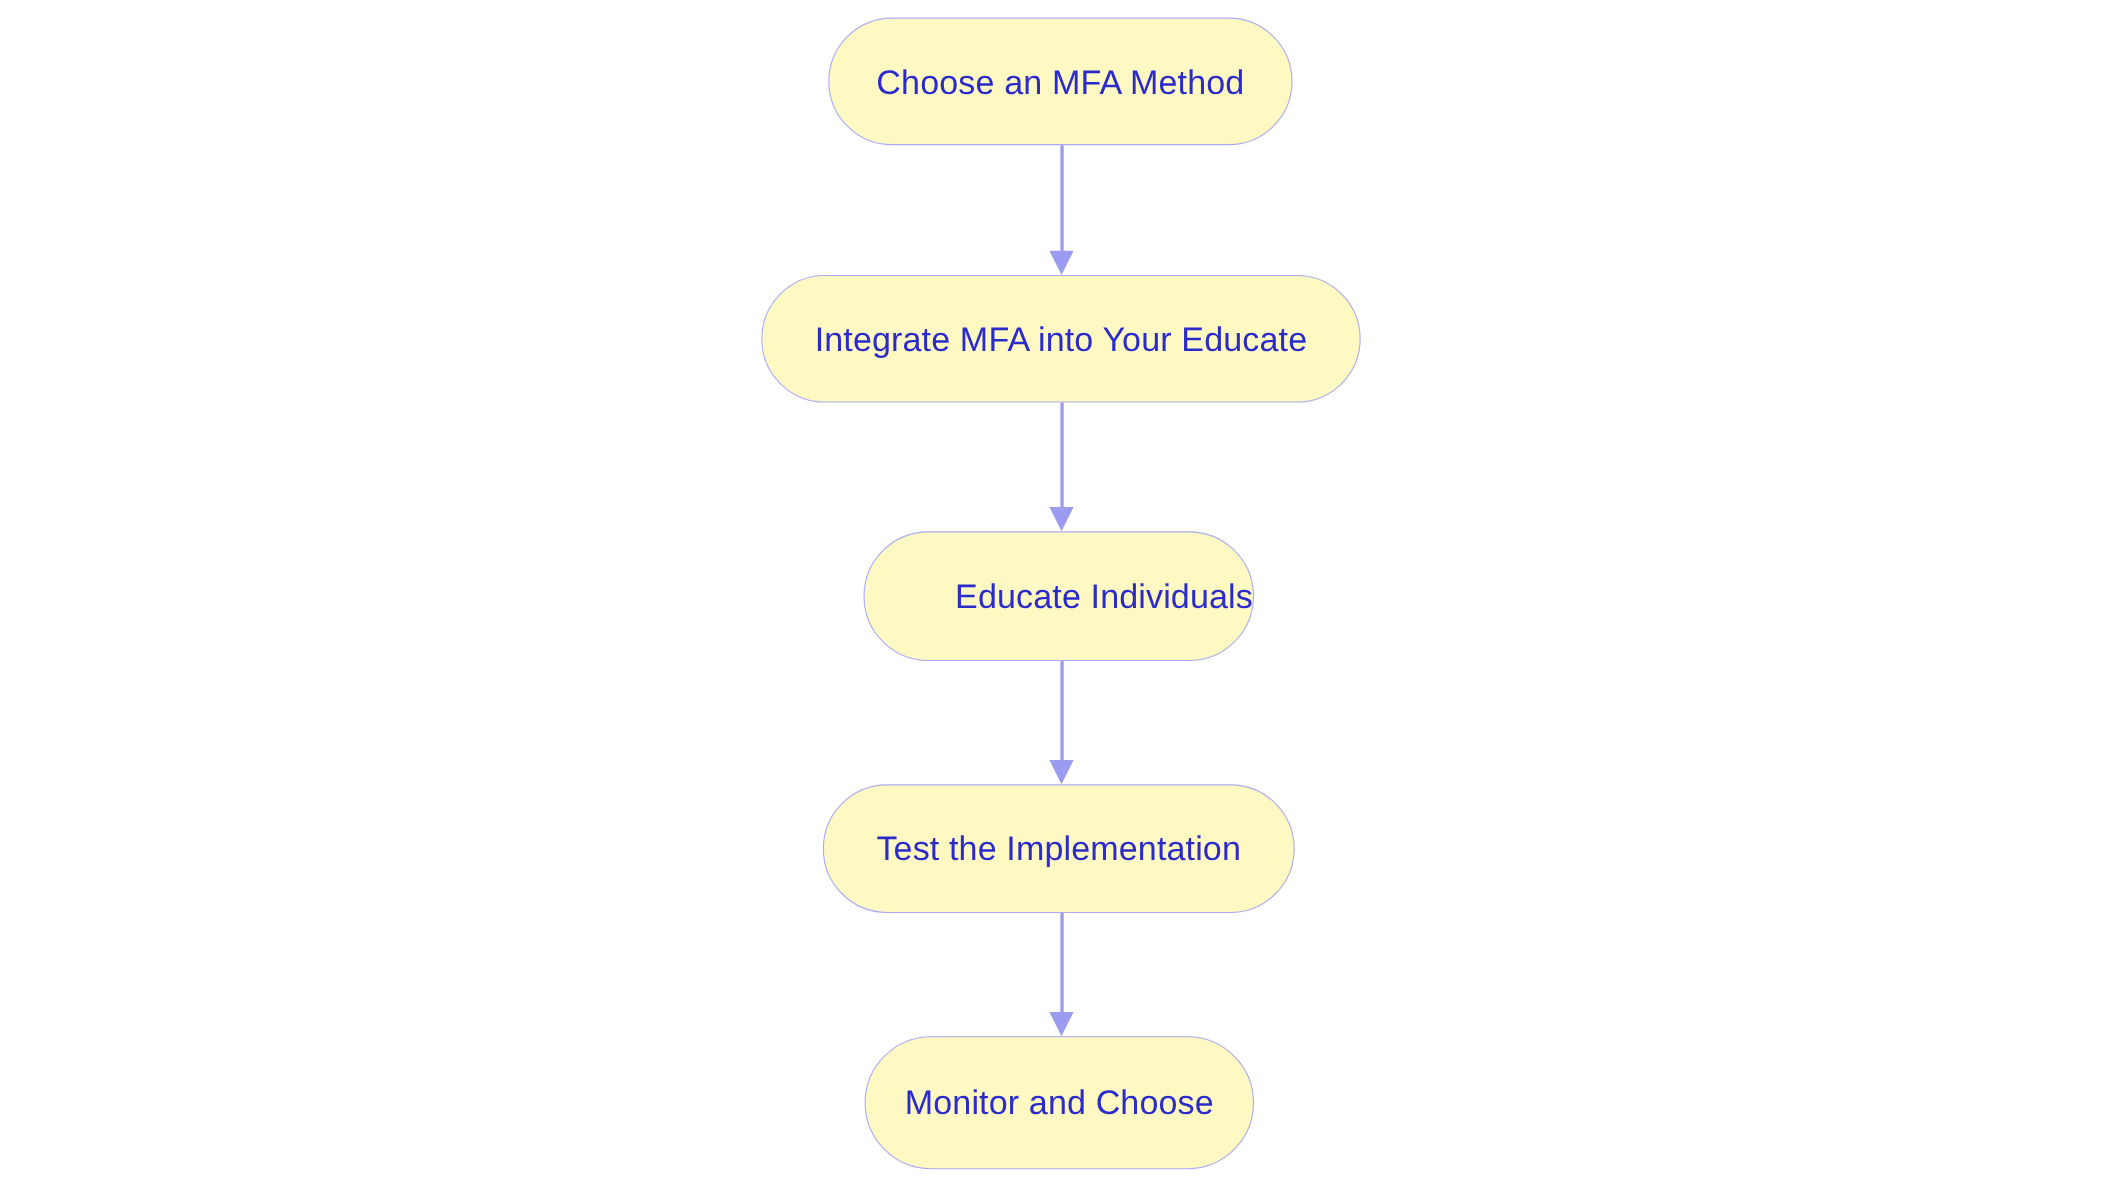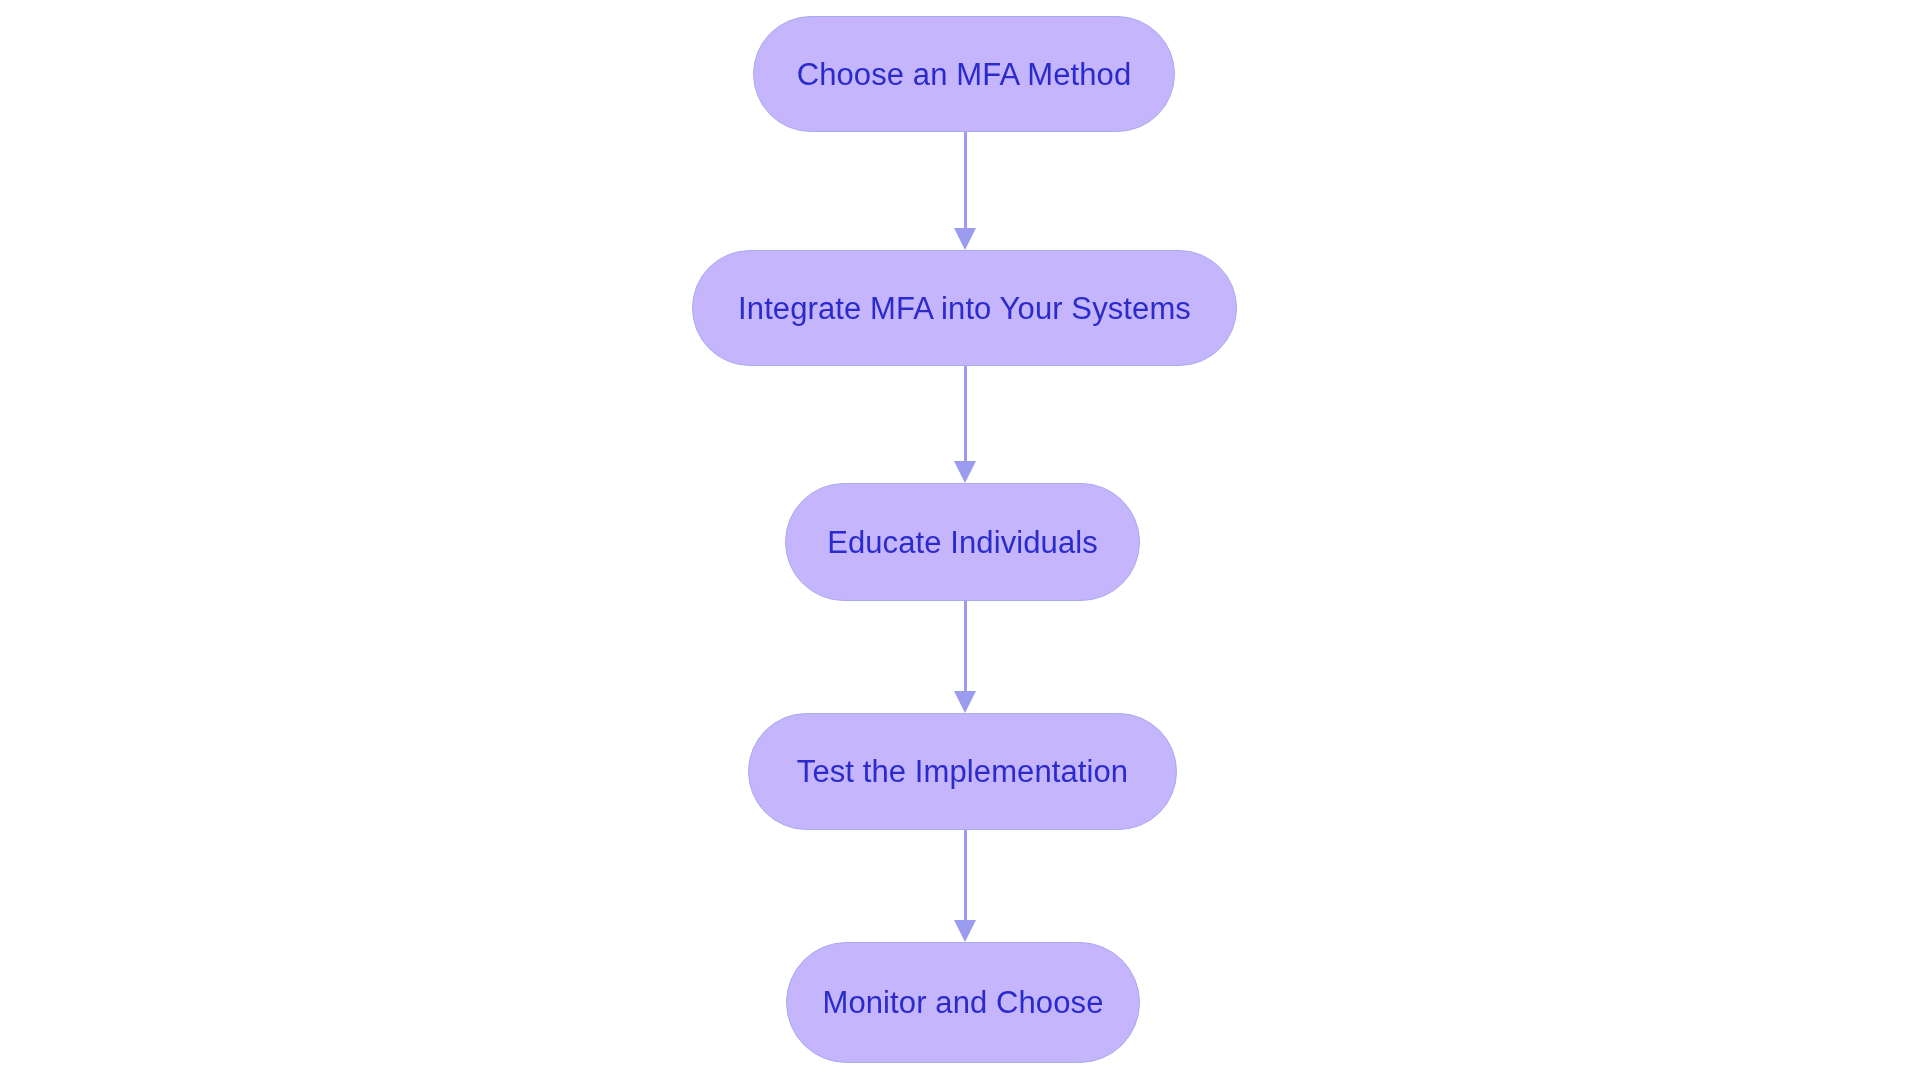--- a/index.html
+++ b/index.html
@@ -30,39 +30,39 @@
     height: 1083px;
   }
 
   
   .flow-node {
     position: absolute;
     box-sizing: border-box;
     display: flex;
     align-items: center;
     justify-content: center;
-    background: #c4b5fd;
+    background: #fef9c3;
     border: 1.6px solid #a9abf0;
     border-radius: 999px;
     white-space: nowrap;
   }
   .flow-node-label {
     font-family: "Liberation Sans", sans-serif;
     font-size: 31px;
     font-weight: 400;
     line-height: 1;
     color: #2b2bcc;
     letter-spacing: 0.1px;
     user-select: none;
   }
 
   
   .node-1 { left: 753px; top: 16px;  width: 422px; height: 116px; }
   .node-2 { left: 692px; top: 250px; width: 545px; height: 116px; }
-  .node-3 { left: 785px; top: 483px; width: 355px; height: 118px; }
+  .node-3 { left: 785px; top: 483px; width: 355px; height: 118px; justify-content: flex-end; }
   .node-4 { left: 748px; top: 713px; width: 429px; height: 117px; }
   .node-5 { left: 786px; top: 942px; width: 354px; height: 121px; }
 
   
   .flow-edge {
     position: absolute;
     left: 963.5px;
     width: 3px;
     background: #9b9bf0;
   }
@@ -93,21 +93,21 @@
   <div class="flow-column">
 
     <div class="flow-node node-1">
       <span class="flow-node-label">Choose an MFA Method</span>
     </div>
 
     <div class="flow-edge edge-1"></div>
     <div class="flow-edge-head edge-1-head"></div>
 
     <div class="flow-node node-2">
-      <span class="flow-node-label">Integrate MFA into Your Systems</span>
+      <span class="flow-node-label">Integrate MFA into Your Educate</span>
     </div>
 
     <div class="flow-edge edge-2"></div>
     <div class="flow-edge-head edge-2-head"></div>
 
     <div class="flow-node node-3">
       <span class="flow-node-label">Educate Individuals</span>
     </div>
 
     <div class="flow-edge edge-3"></div>

